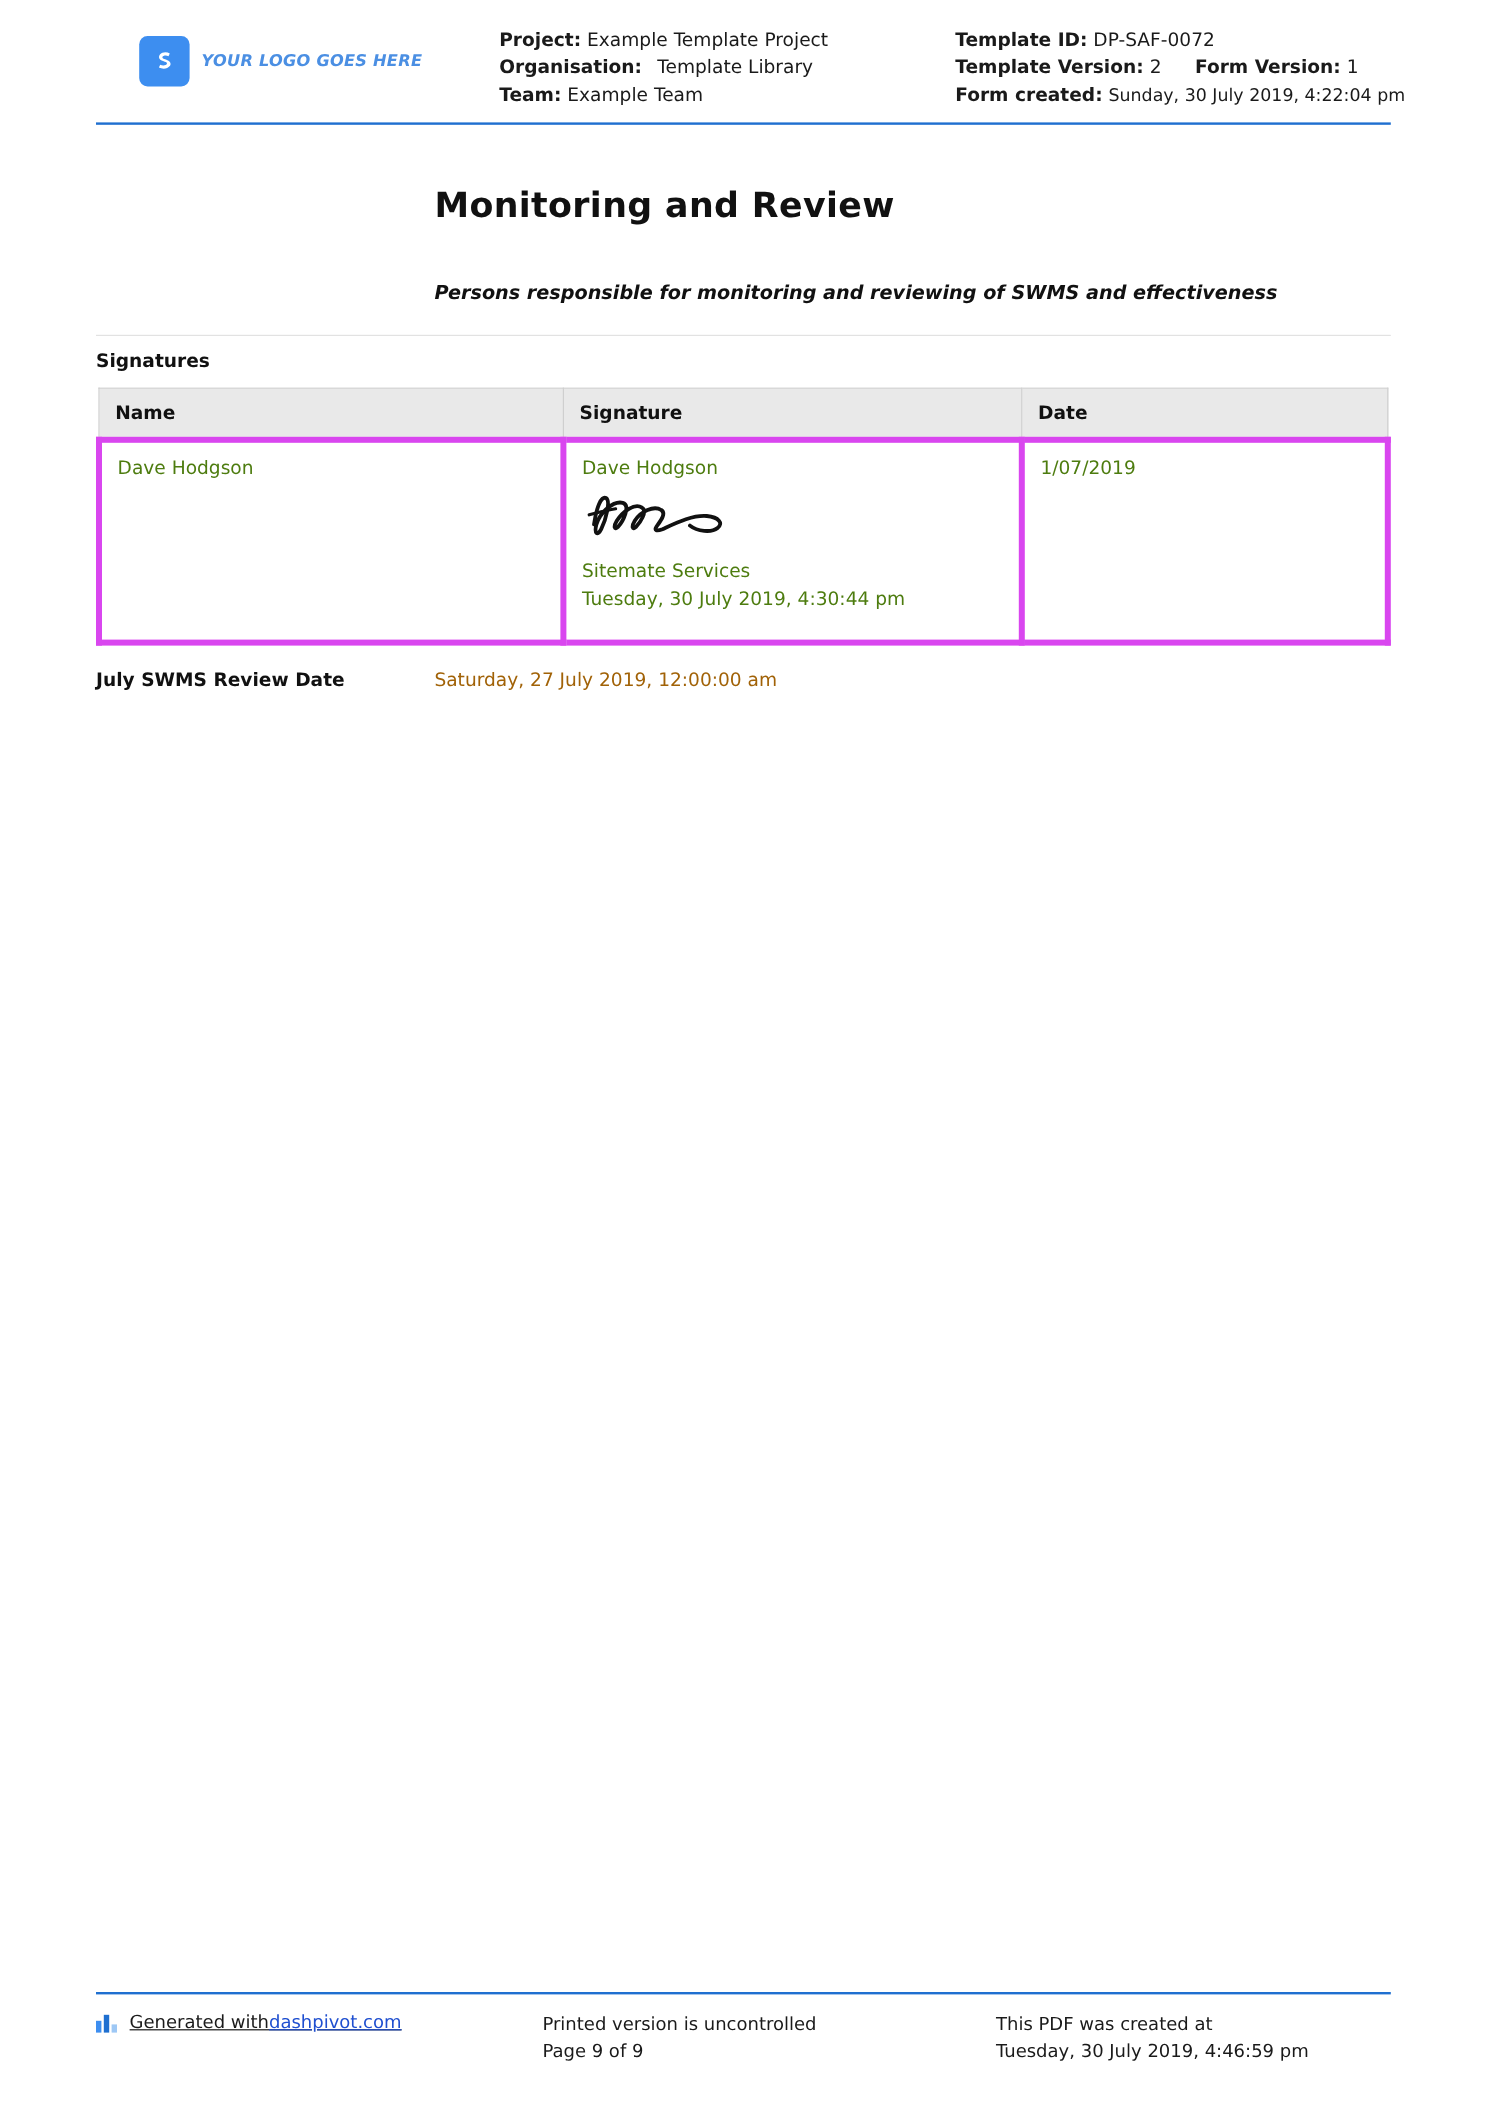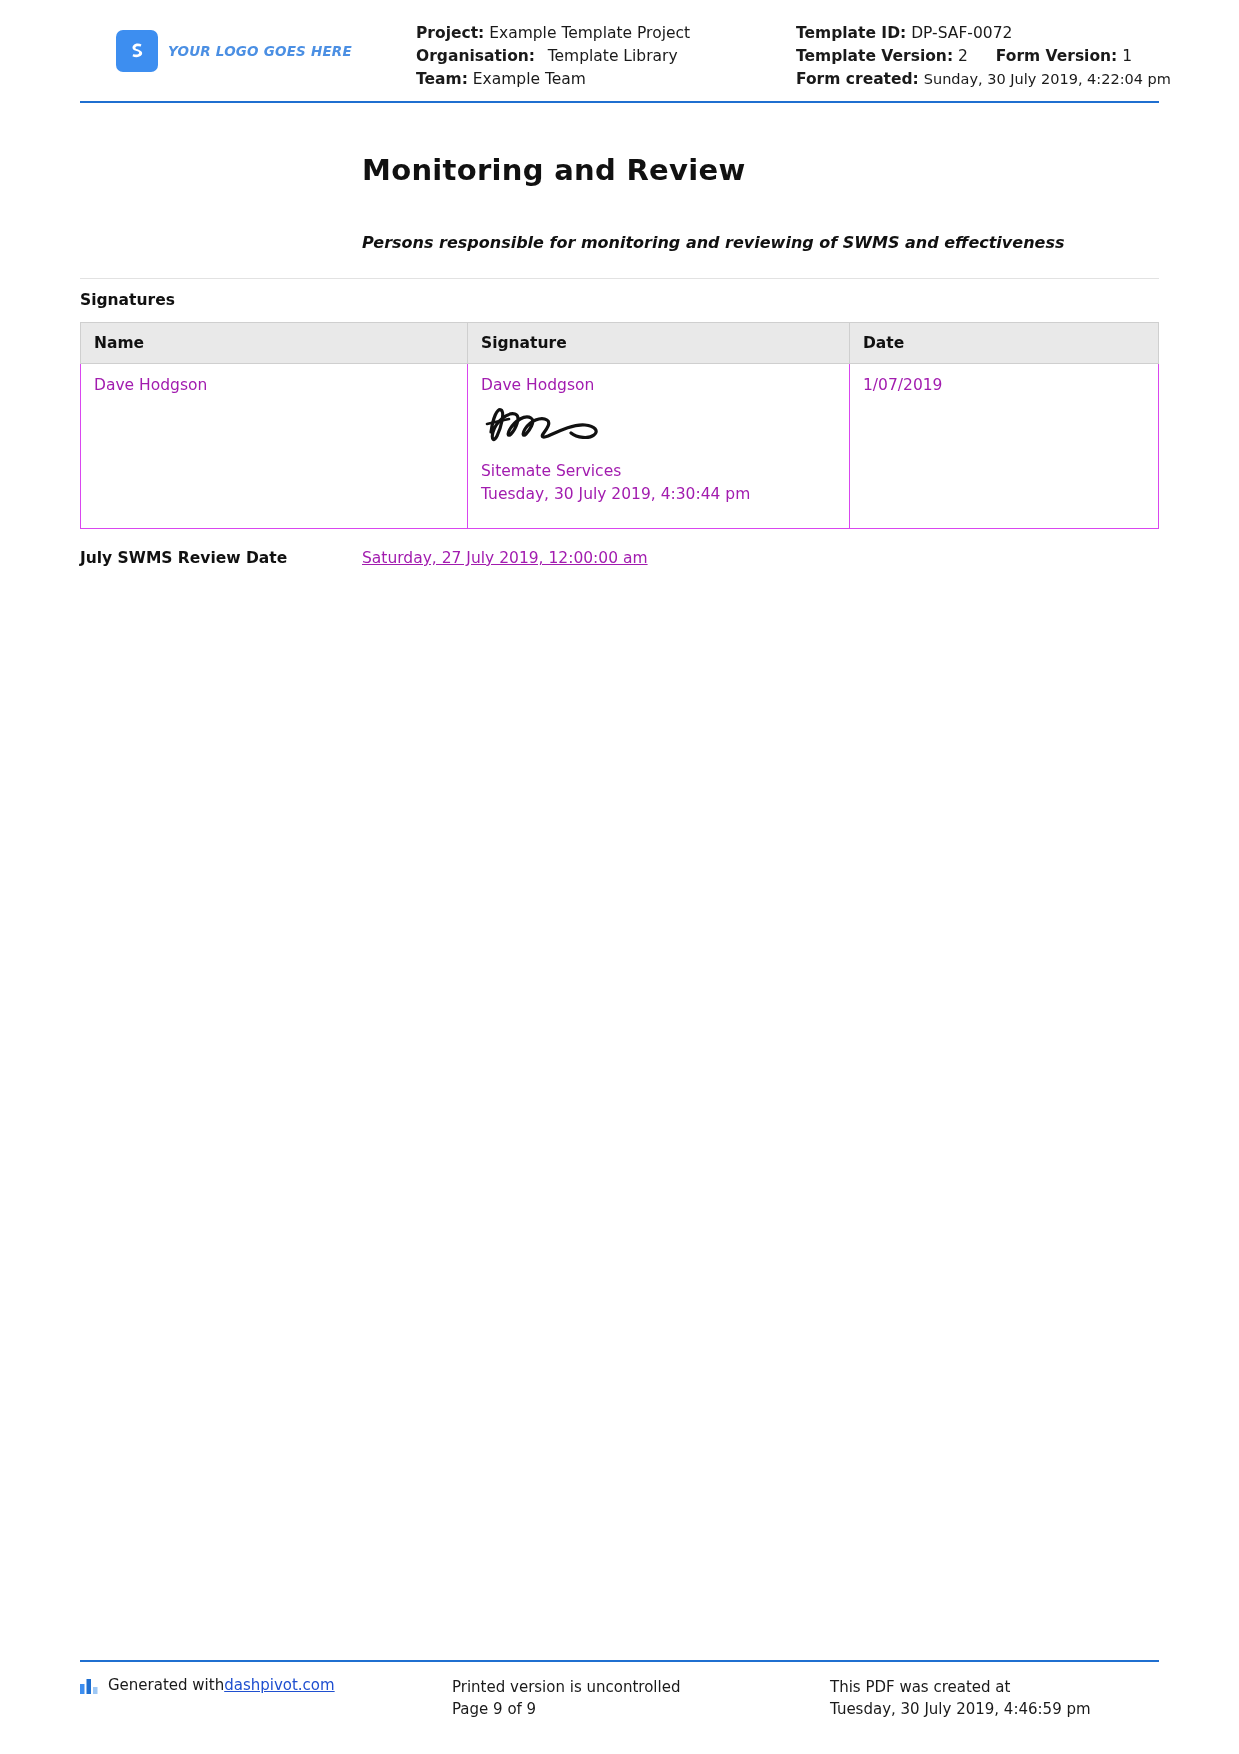--- a/index.html
+++ b/index.html
@@ -113,25 +113,25 @@
   table.sig-table th {
     background: #e9e9e9;
     border: 1px solid #cfcfcf;
     text-align: left;
     font-size: 15.5px;
     font-weight: bold;
     padding: 11px 13px;
     color: #111;
   }
   table.sig-table td {
-    border: 1px solid #d946ef;
+    border: 5px solid #d946ef;
     vertical-align: top;
     font-size: 15.5px;
     padding: 12px 13px;
-    color: #a21caf;
+    color: #4d7c0f;
     height: 140px;
   }
   .col-name { width: 360px; }
   .col-sig { width: 355px; }
   .col-date { width: auto; }
   .sig-name { margin-bottom: 4px; }
   .sig-img { height: 52px; margin: 2px 0 10px 0; }
   .sig-img svg { display:block; }
   .sig-meta { line-height: 23px; }
 
@@ -140,40 +140,40 @@
     margin: 20px 80px 0 80px;
     display: flex;
     font-size: 15.5px;
   }
   .review-label {
     font-weight: bold;
     width: 282px;
     flex: 0 0 282px;
     color: #111;
   }
-  .review-value { color: #a21caf; text-decoration: underline; }
+  .review-value { color: #a16207; }
 
   
   .footer-wrap {
     position: absolute;
     left: 0;
     right: 0;
     bottom: 34px;
   }
   .footer-rule {
     margin: 0 80px;
     border-top: 2.5px solid #1f6fd0;
   }
   .footer {
     margin: 14px 80px 0 80px;
     display: flex;
     font-size: 15px;
     color: #1a1a1a;
   }
-  .f-col-1 { flex: 0 0 372px; display:flex; align-items:flex-start; }
+  .f-col-1 { flex: 0 0 372px; display:flex; align-items:flex-start;text-decoration:underline; }
   .f-col-2 { flex: 0 0 378px; line-height: 22px;}
   .f-col-3 { flex: 1 1 auto; line-height: 22px;}
   .bars { margin-right: 8px; display:inline-block; }
   .bars svg { display:block; }
   a.footer-link {
     color: #1f4fd0;
     text-decoration: underline;
   }
 </style>
 </head>

